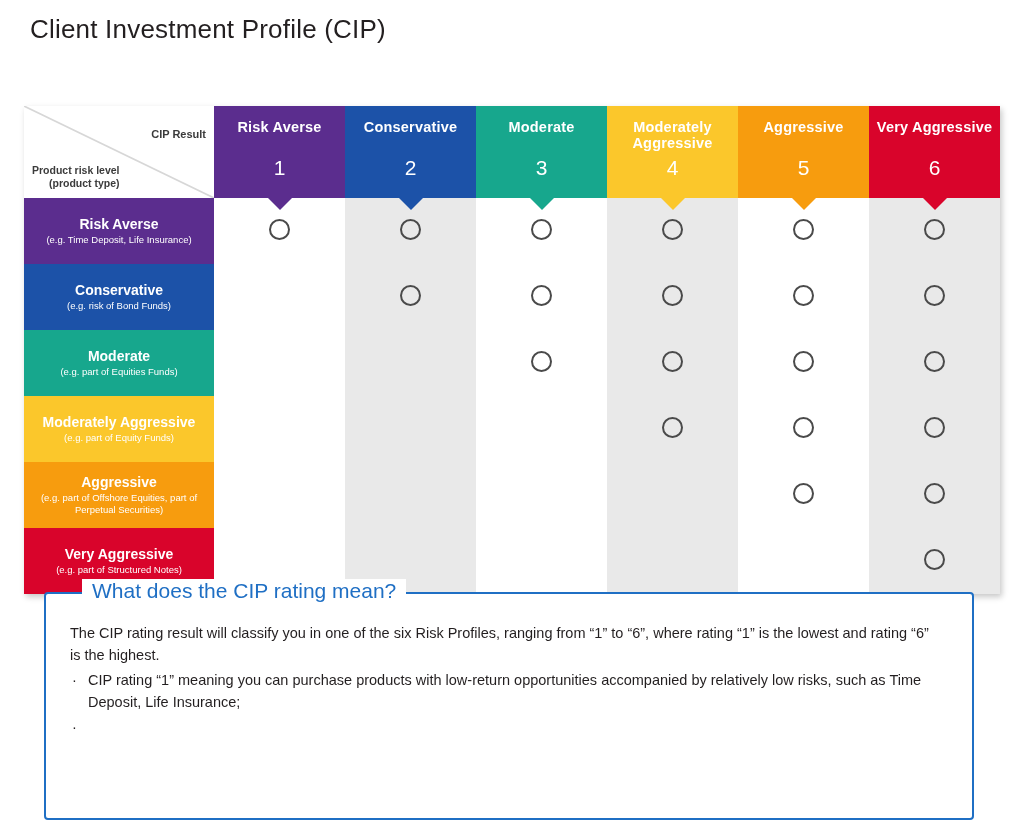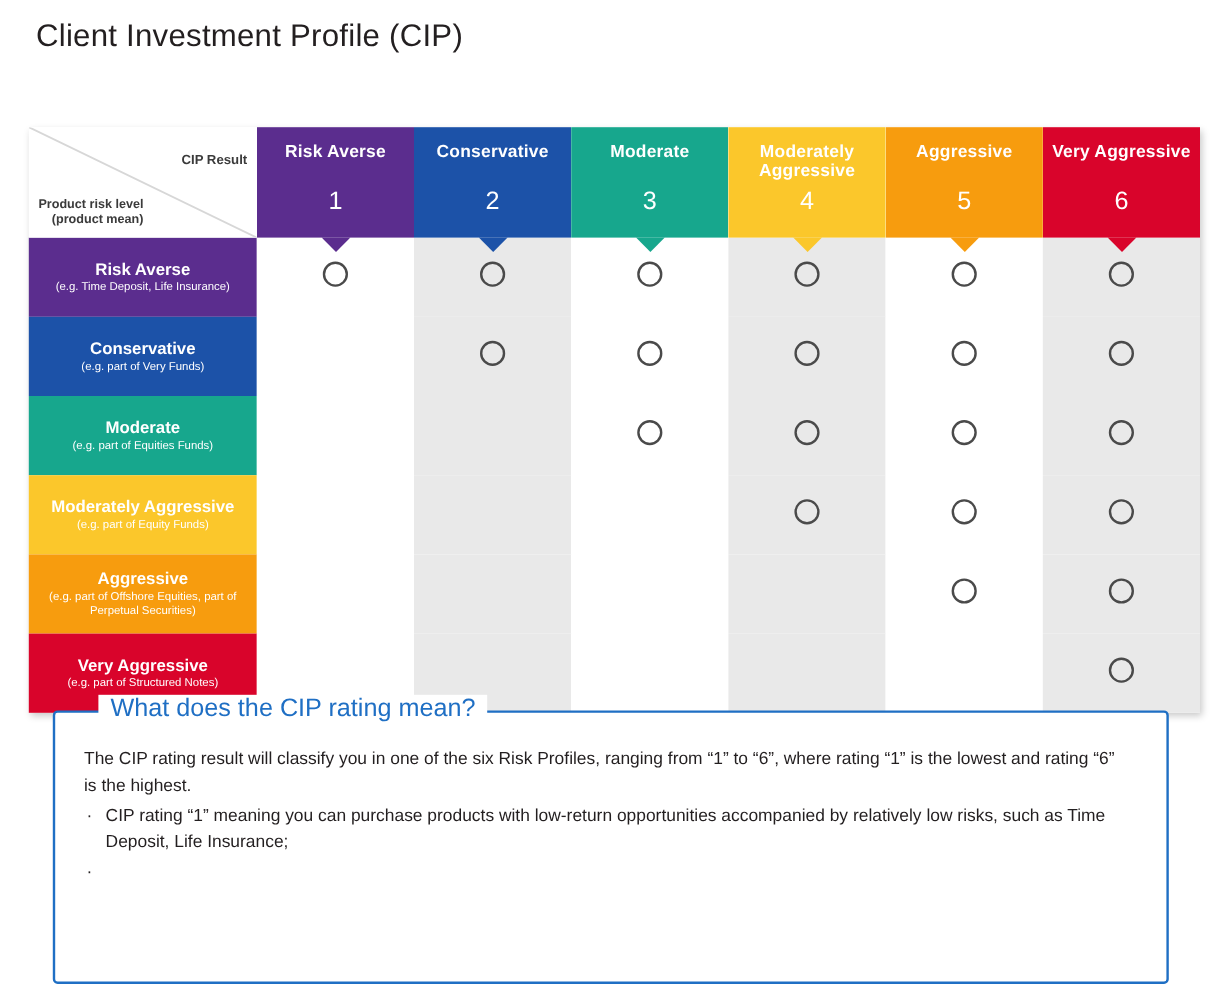--- a/index.html
+++ b/index.html
@@ -201,21 +201,21 @@
   <table class="matrix">
     <thead>
       <tr>
         <th class="corner-cell">
           <svg class="corner-diag" viewBox="0 0 190 92" preserveAspectRatio="none">
             <line x1="0" y1="0" x2="190" y2="92" stroke="#d7d7d7" stroke-width="1.6"></line>
           </svg>
           <div class="corner-top-label">CIP Result</div>
           <div class="corner-bottom-label">
             <div>Product risk level</div>
-            <div>(product mean)</div>
+            <div>(product type)</div>
           </div>
         </th>
         <th class="head-cell" style="background: rgb(91, 45, 142); color: rgb(91, 45, 142);">
           <div class="head-inner">
             <div class="head-label" style="color: rgb(255, 255, 255);">Risk Averse</div>
             <div class="head-num" style="color: rgb(255, 255, 255);">1</div>
             <span class="head-notch"></span>
           </div>
         </th>
         <th class="head-cell" style="background: rgb(28, 82, 168); color: rgb(28, 82, 168);">
@@ -264,21 +264,21 @@
           <td class="cell plain"><span class="ring"></span></td>
           <td class="cell alt"><span class="ring"></span></td>
           <td class="cell plain"><span class="ring"></span></td>
           <td class="cell alt"><span class="ring"></span></td>
           <td class="cell plain"><span class="ring"></span></td>
           <td class="cell alt"><span class="ring"></span></td>
         </tr>
         <tr>
           <td class="row-label" style="background: rgb(28, 82, 168);">
             <div class="rl-title">Conservative</div>
-            <div class="rl-sub">(e.g. part of Very Funds)</div>
+            <div class="rl-sub">(e.g. risk of Bond Funds)</div>
           </td>
           <td class="cell plain"></td>
           <td class="cell alt"><span class="ring"></span></td>
           <td class="cell plain"><span class="ring"></span></td>
           <td class="cell alt"><span class="ring"></span></td>
           <td class="cell plain"><span class="ring"></span></td>
           <td class="cell alt"><span class="ring"></span></td>
         </tr>
         <tr>
           <td class="row-label" style="background: rgb(23, 167, 141);">

